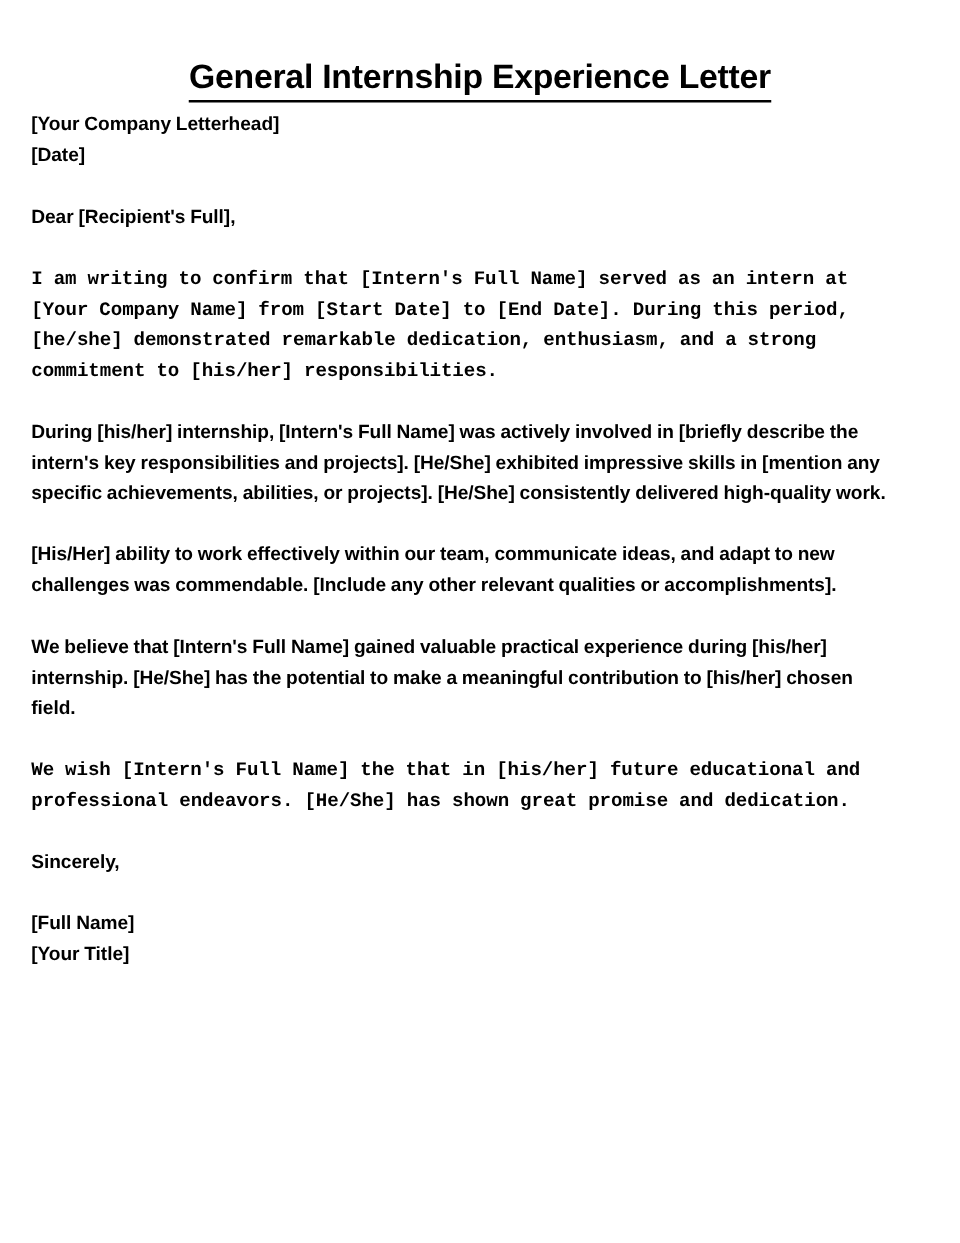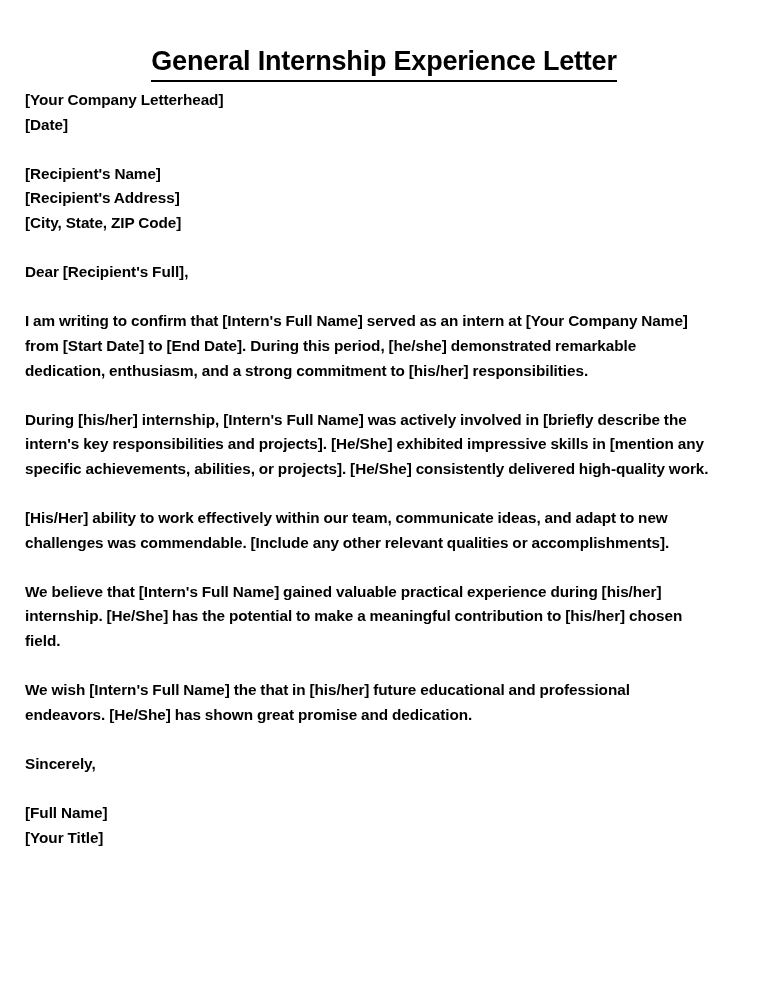--- a/index.html
+++ b/index.html
@@ -74,43 +74,38 @@
   }
 
   .para {
     display: block;
     white-space: normal;
   }
 
   
   .para-wide { width: 704px; }
   .para-mid  { width: 690px; }
-  .para-narrow { width: 676px; }
+  .para-narrow { width: 676px; font-family: Liberation Mono, monospace; }
 </style>
 </head>
 <body>
 
 <div id="document-page">
 
   <h1 id="doc-title">
     <span class="title-underline">General Internship Experience Letter</span>
   </h1>
 
   <div id="letter-body">
 
     <div class="block">
       <span class="line">[Your Company Letterhead]</span>
       <span class="line">[Date]</span>
     </div>
 
-    <div class="block">
-      <span class="line">[Recipient's Name]</span>
-      <span class="line">[Recipient's Address]</span>
-      <span class="line">[City, State, ZIP Code]</span>
-    </div>
 
     <div class="block">
       <span class="line">Dear [Recipient's Full],</span>
     </div>
 
     <div class="block">
       <span class="para para-narrow">I am writing to confirm that [Intern's Full Name] served as an intern at [Your Company Name] from [Start Date] to [End Date]. During this period, [he/she] demonstrated remarkable dedication, enthusiasm, and a strong commitment to [his/her] responsibilities.</span>
     </div>
 
     <div class="block">

